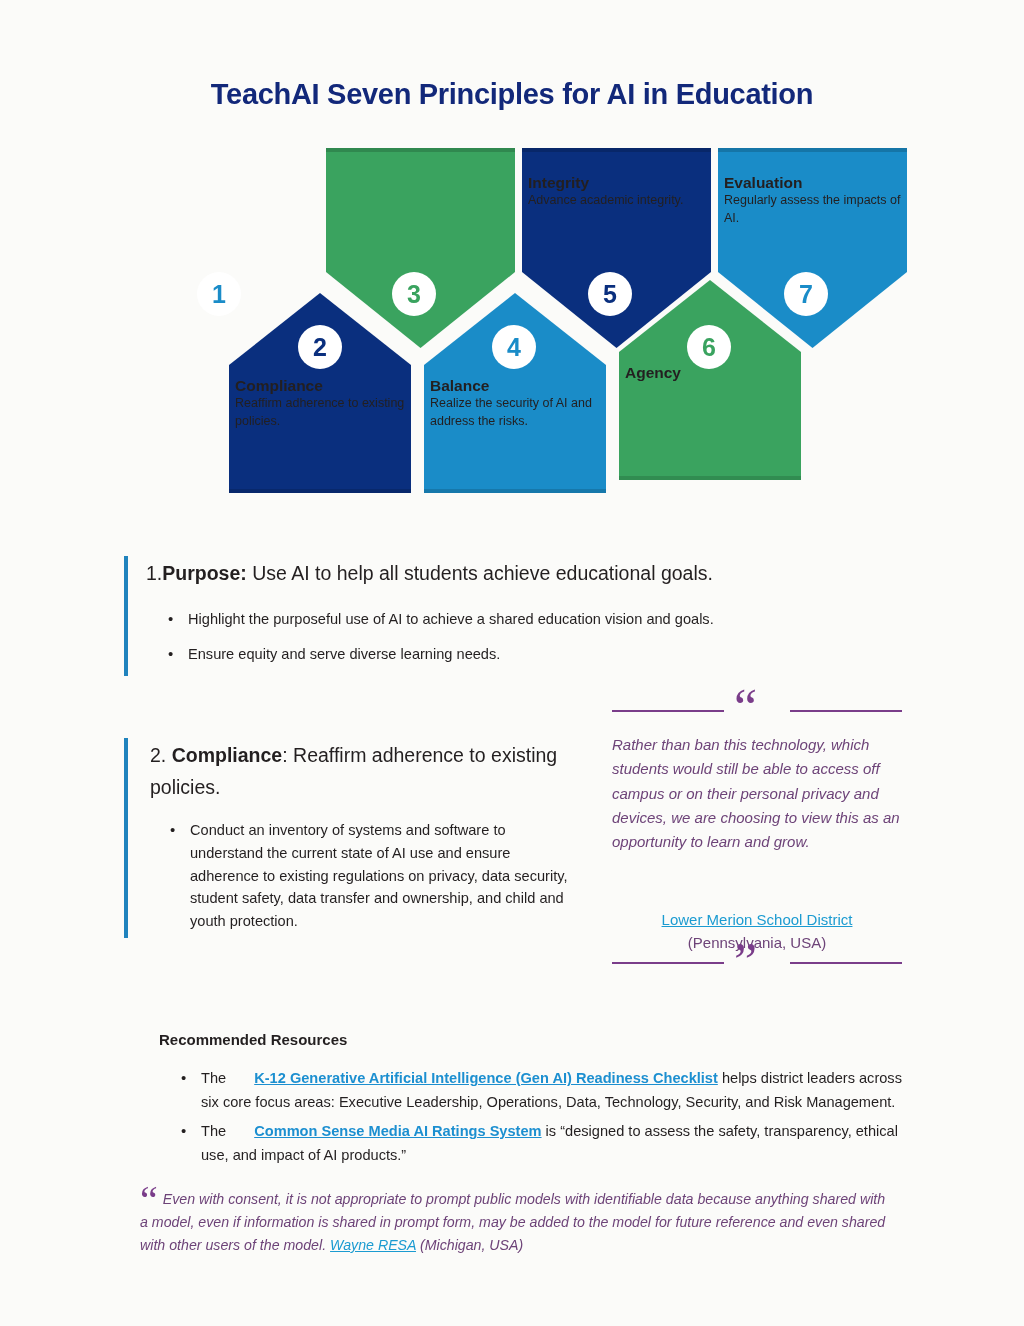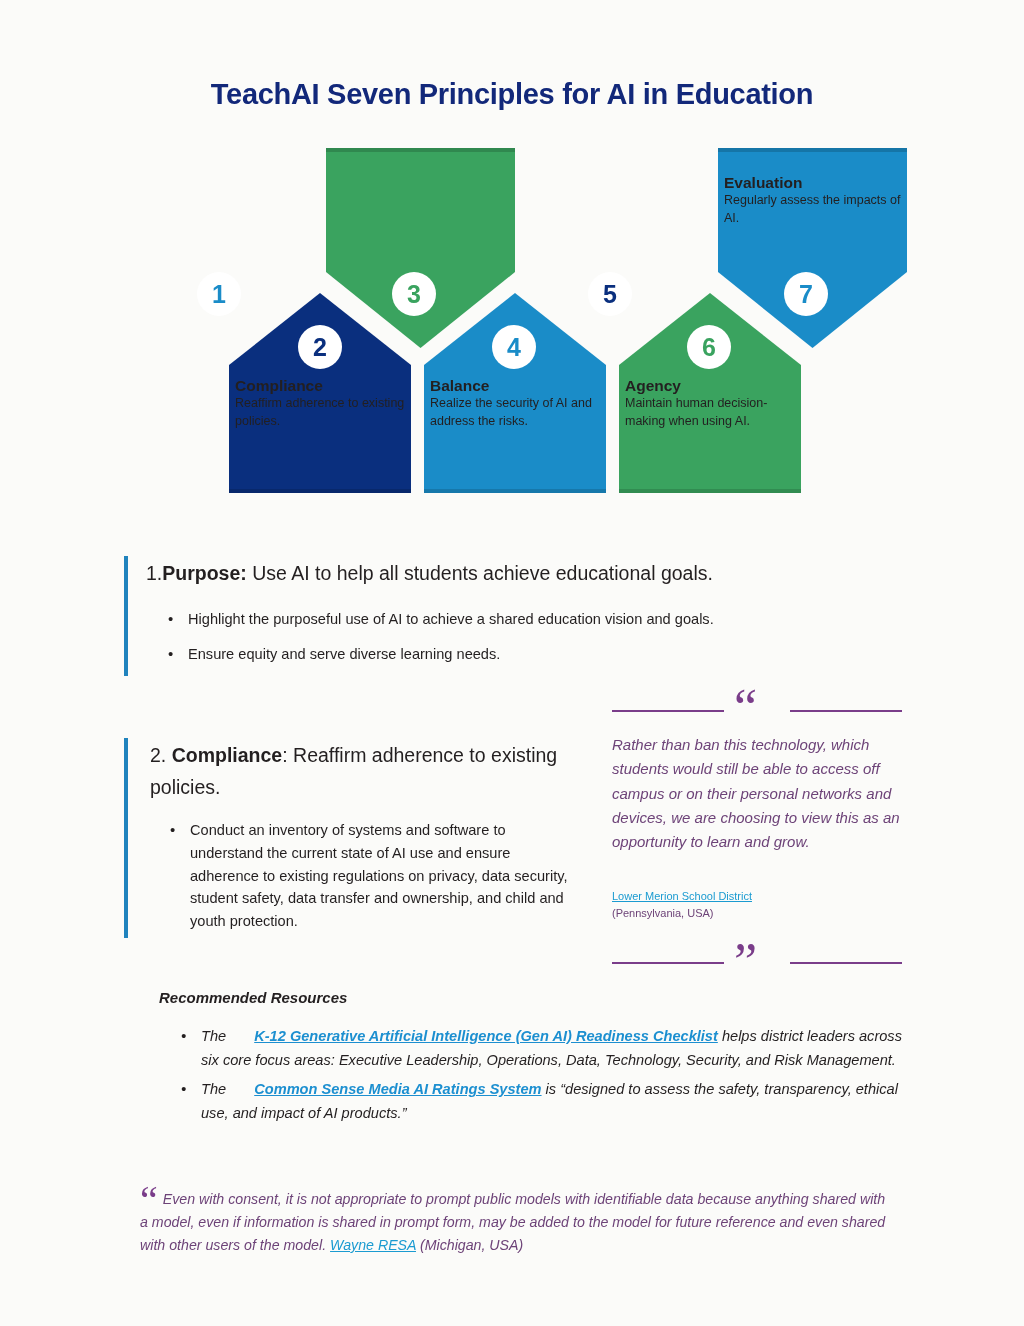--- a/index.html
+++ b/index.html
@@ -78,21 +78,21 @@
   
   .quotebox { position:absolute; }
   .qrule { position:absolute; height:0; border-top:2px solid #7a3d8a; }
   .qmarks {
     position:absolute; color:#7a3d8a; font-family:"Liberation Serif", serif;
     font-size:52px; line-height:1; letter-spacing:1px;
   }
   .qtext {
     font-style:italic; color:#6d4378; font-size:15px; line-height:1.62;
   }
-  .qattr { text-align:left; font-size:11px; line-height:1.55; color:#6d4378; }
+  .qattr { text-align:center; font-size:15px; line-height:1.55; color:#6d4378; margin-top:20px; }
   .qattr a { color:#1b9bd1; text-decoration:underline; }
 
   
   .res-title { font-size:15px; font-weight:bold; color:#231f20; }
   a.link { color:#1c8fd0; font-weight:bold; text-decoration:underline;margin-left:24px; }
 
   
   .botquote {
     position:absolute;
     font-style:italic; color:#6d4378; font-size:14.2px; line-height:1.62;
@@ -120,20 +120,29 @@
 
     <div class="chev down" style="left:196px; top:0px; width:189px; height:200px;">
       <div class="body" style="background:#3aa35f;">
         <div class="topbar"></div>
       </div>
     </div>
     <div class="badge" style="left:262px; top:124px; color:#3aa35f;">
       <span>3</span>
     </div>
 
+    <div class="chev down" style="left:392px; top:0px; width:189px; height:200px;">
+      <div class="body" style="background:#0a2f7e;">
+        <div class="topbar"></div>
+      </div>
+      <div class="txt">
+        <div class="chev-title">Integrity</div>
+        <div class="chev-desc">Advance academic integrity.</div>
+      </div>
+    </div>
     <div class="badge" style="left:458px; top:124px; color:#0a2f7e;">
       <span>5</span>
     </div>
 
     <div class="chev down" style="left:588px; top:0px; width:189px; height:200px;">
       <div class="body" style="background:#1a8cc8;">
         <div class="topbar"></div>
       </div>
       <div class="txt">
         <div class="chev-title">Evaluation</div>
@@ -163,27 +172,26 @@
       </div>
       <div class="txt">
         <div class="chev-title">Balance</div>
         <div class="chev-desc">Realize the security of AI and address the risks.</div>
       </div>
     </div>
     <div class="badge" style="left:362px; top:177px; color:#1a8cc8;">
       <span>4</span>
     </div>
 
-    <div class="chev up" style="left:489px; top:145px; width:182px; height:200px;">
+    <div class="chev up" style="left:489px; top:132px; width:182px; height:200px;">
       <div class="body" style="background:#3aa35f;">
         <div class="botbar"></div>
       </div>
       <div class="txt">
         <div class="chev-title">Agency</div>
-        <div class="chev-desc">Maintain human decision-making when using AI.</div>
       </div>
     </div>
     <div class="badge" style="left:557px; top:177px; color:#3aa35f;">
       <span>6</span>
     </div>
 
   </div>
 
   <div class="accent-bar" style="left:124px; top:556px; height:120px;"></div>
 
@@ -206,33 +214,33 @@
     <ul class="bullets" style="margin-top:16px; margin-left:14px;">
       <li style="line-height:1.56;">Conduct an inventory of systems and software to understand the current state of AI use and ensure adherence to existing regulations on privacy, data security, student safety, data transfer and ownership, and child and youth protection.</li>
     </ul>
   </div>
 
   <div class="quotebox" style="left:612px; top:700px; width:290px; height:270px;">
     <div class="qrule" style="left:0px; top:10px; width:112px;"></div>
     <div class="qmarks" style="left:122px; top:-18px;"><span>“</span></div>
     <div class="qrule" style="left:178px; top:10px; width:112px;"></div>
 
-    <div class="qtext" style="position:absolute; left:0px; top:33px; width:290px;">Rather than ban this technology, which students would still be able to access off campus or on their personal networks and devices, we are choosing to view this as an opportunity to learn and grow.</div>
+    <div class="qtext" style="position:absolute; left:0px; top:33px; width:290px;">Rather than ban this technology, which students would still be able to access off campus or on their personal privacy and devices, we are choosing to view this as an opportunity to learn and grow.</div>
 
     <div class="qattr" style="position:absolute; left:0px; top:188px; width:290px;">
       <a href="#" class="qlink">Lower Merion School District</a><br>
       <span>(Pennsylvania, USA)</span>
     </div>
 
     <div class="qrule" style="left:0px; top:262px; width:112px;"></div>
     <div class="qmarks" style="left:122px; top:236px;"><span>”</span></div>
     <div class="qrule" style="left:178px; top:262px; width:112px;"></div>
   </div>
 
-  <div style="position:absolute; left:159px; top:989px; width:760px;font-style:italic;">
+  <div style="position:absolute; left:159px; top:1031px; width:760px;">
     <div class="res-title">Recommended Resources</div>
     <ul class="bullets tight" style="margin-top:19px; margin-left:16px;">
       <li>
         <span>The </span><a href="#" class="link">K-12 Generative Artificial Intelligence (Gen AI) Readiness Checklist</a><span> helps district leaders across six core focus areas: Executive Leadership, Operations, Data, Technology, Security, and Risk Management.</span>
       </li>
       <li>
         <span>The </span><a href="#" class="link">Common Sense Media AI Ratings System</a><span> is “designed to assess the safety, transparency, ethical use, and impact of AI products.”</span>
       </li>
     </ul>
   </div>

